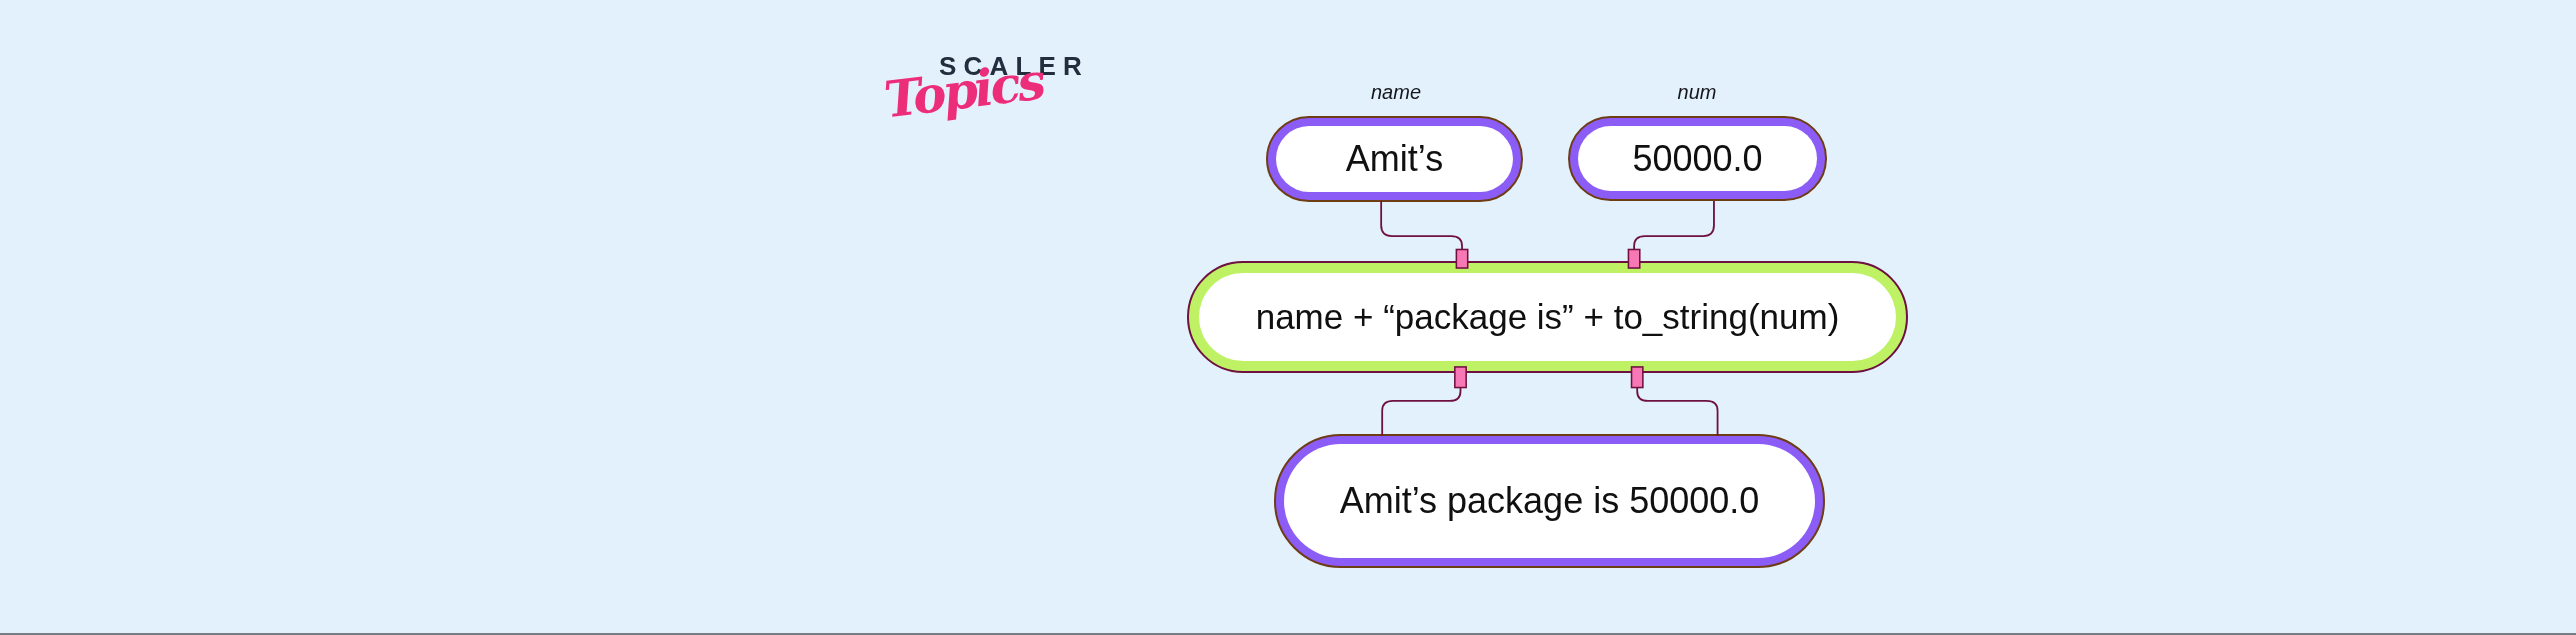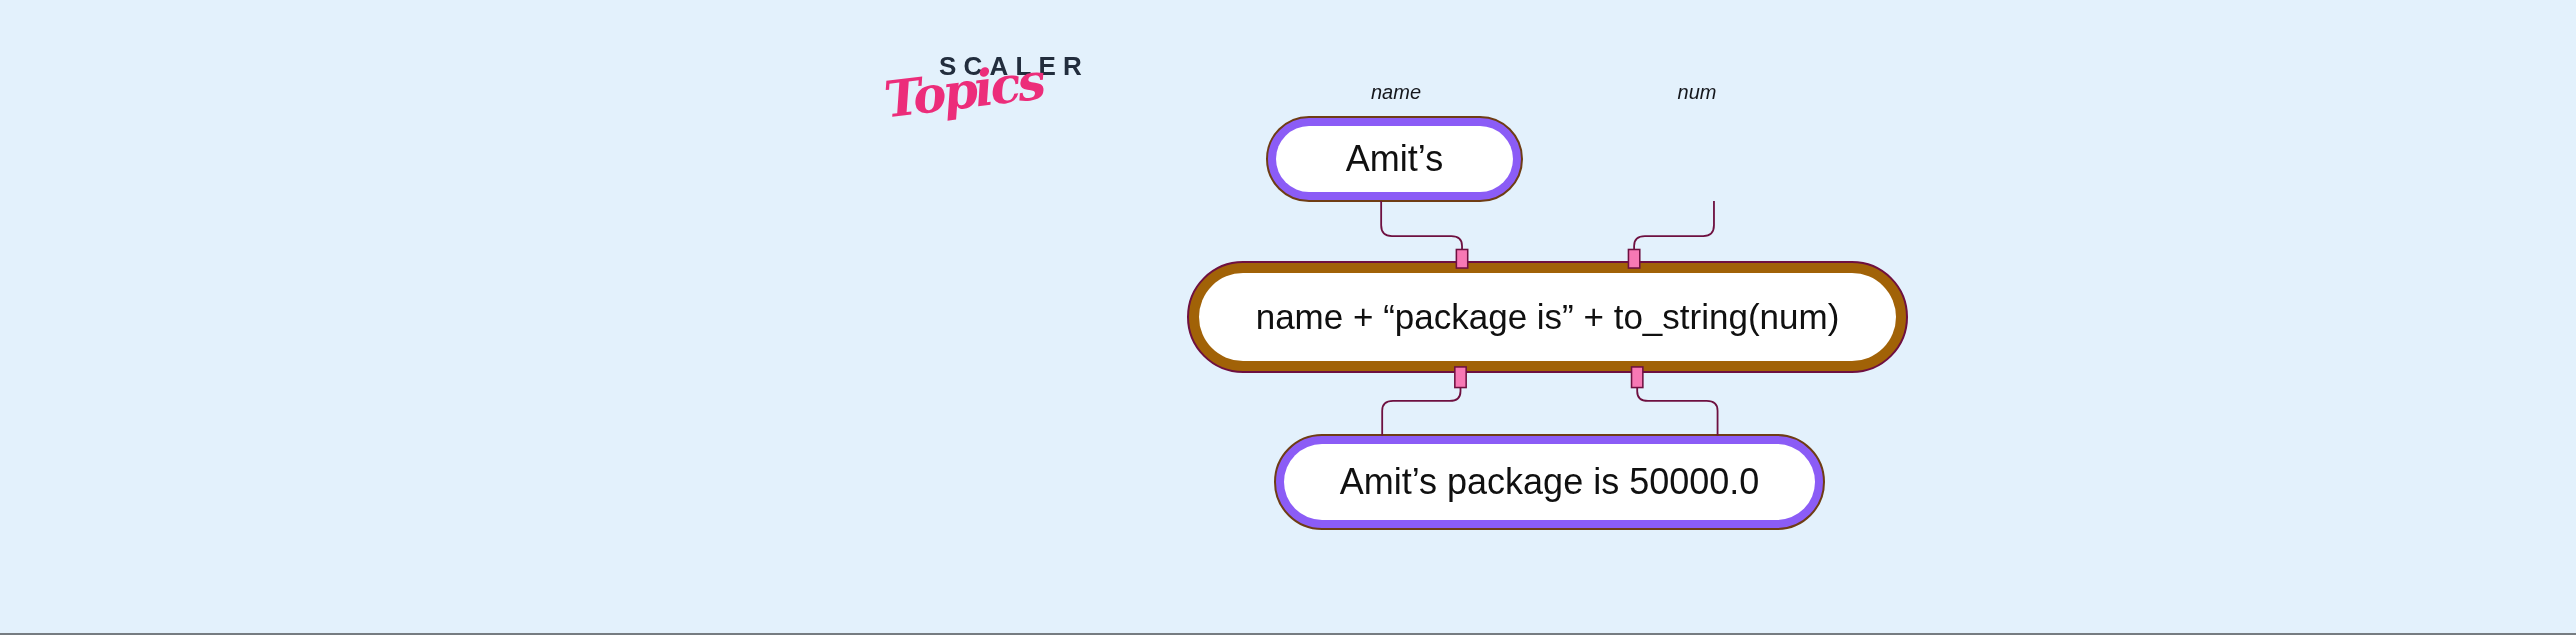--- a/index.html
+++ b/index.html
@@ -31,21 +31,21 @@
   .var-label {
     position:absolute; top:81px;
     transform:translateX(-50%);
     font-style:italic; font-size:20px; color:#15171c;
     white-space:nowrap;
   }
 
   
   .node { position:absolute; border-radius:515px; }
   .node-orange { background:#8b5cf6; border:2.1px solid #6F3D14; }
-  .node-pink   { background:#a16207; border:2.6px solid #6E1040; }
+  .node-pink   { background:#bef264; border:2.6px solid #6E1040; }
   .node-inner {
     position:absolute; inset:8.2px;
     background:#FFFFFF; border-radius:515px;
     display:flex; align-items:center; justify-content:center;
     font-size:36px; color:#101010; white-space:nowrap;
   }
   .node-pink .node-inner { inset:9.8px; font-size:35px; }
 
   
   #wires {
@@ -67,26 +67,29 @@
   <div class="logo-scaler">SCALER</div>
   <div class="logo-topics">Topics</div>
 
   <div class="var-label" style="left:1396px;">name</div>
   <div class="var-label" style="left:1697px;text-align:center;">num</div>
 
   <div class="node node-orange" style="left:1266px; top:116px; width:257px; height:86px;">
     <div class="node-inner">Amit’s</div>
   </div>
 
+  <div class="node node-orange" style="left:1568px; top:116px; width:259px; height:85px;">
+    <div class="node-inner">50000.0</div>
+  </div>
 
   <div class="node node-pink" style="left:1187px; top:261px; width:721px; height:112px;">
     <div class="node-inner">name + “package is” + to_string(num)</div>
   </div>
 
-  <div class="node node-orange" style="left:1274px; top:434px; width:551px; height:96px;">
+  <div class="node node-orange" style="left:1274px; top:434px; width:551px; height:134px;">
     <div class="node-inner">Amit’s package is 50000.0</div>
   </div>
 
   <svg id="wires" viewBox="0 0 6000 1234" xmlns="http://www.w3.org/2000/svg">
 
     <path d="M 2681 390 L 2681 437 Q 2681 458 2702 458 L 2817 458 Q 2838 458 2838 477 L 2838 490" fill="none" stroke="#6E1040" stroke-width="3.5"></path>
 
     <path d="M 3327 390 L 3327 437 Q 3327 458 3306 458 L 3193 458 Q 3172 458 3172 477 L 3172 490" fill="none" stroke="#6E1040" stroke-width="3.5"></path>
 
     <path d="M 2835 748 L 2835 759 Q 2835 778 2814 778 L 2704 778 Q 2683 778 2683 797 L 2683 845" fill="none" stroke="#6E1040" stroke-width="3.5"></path>

